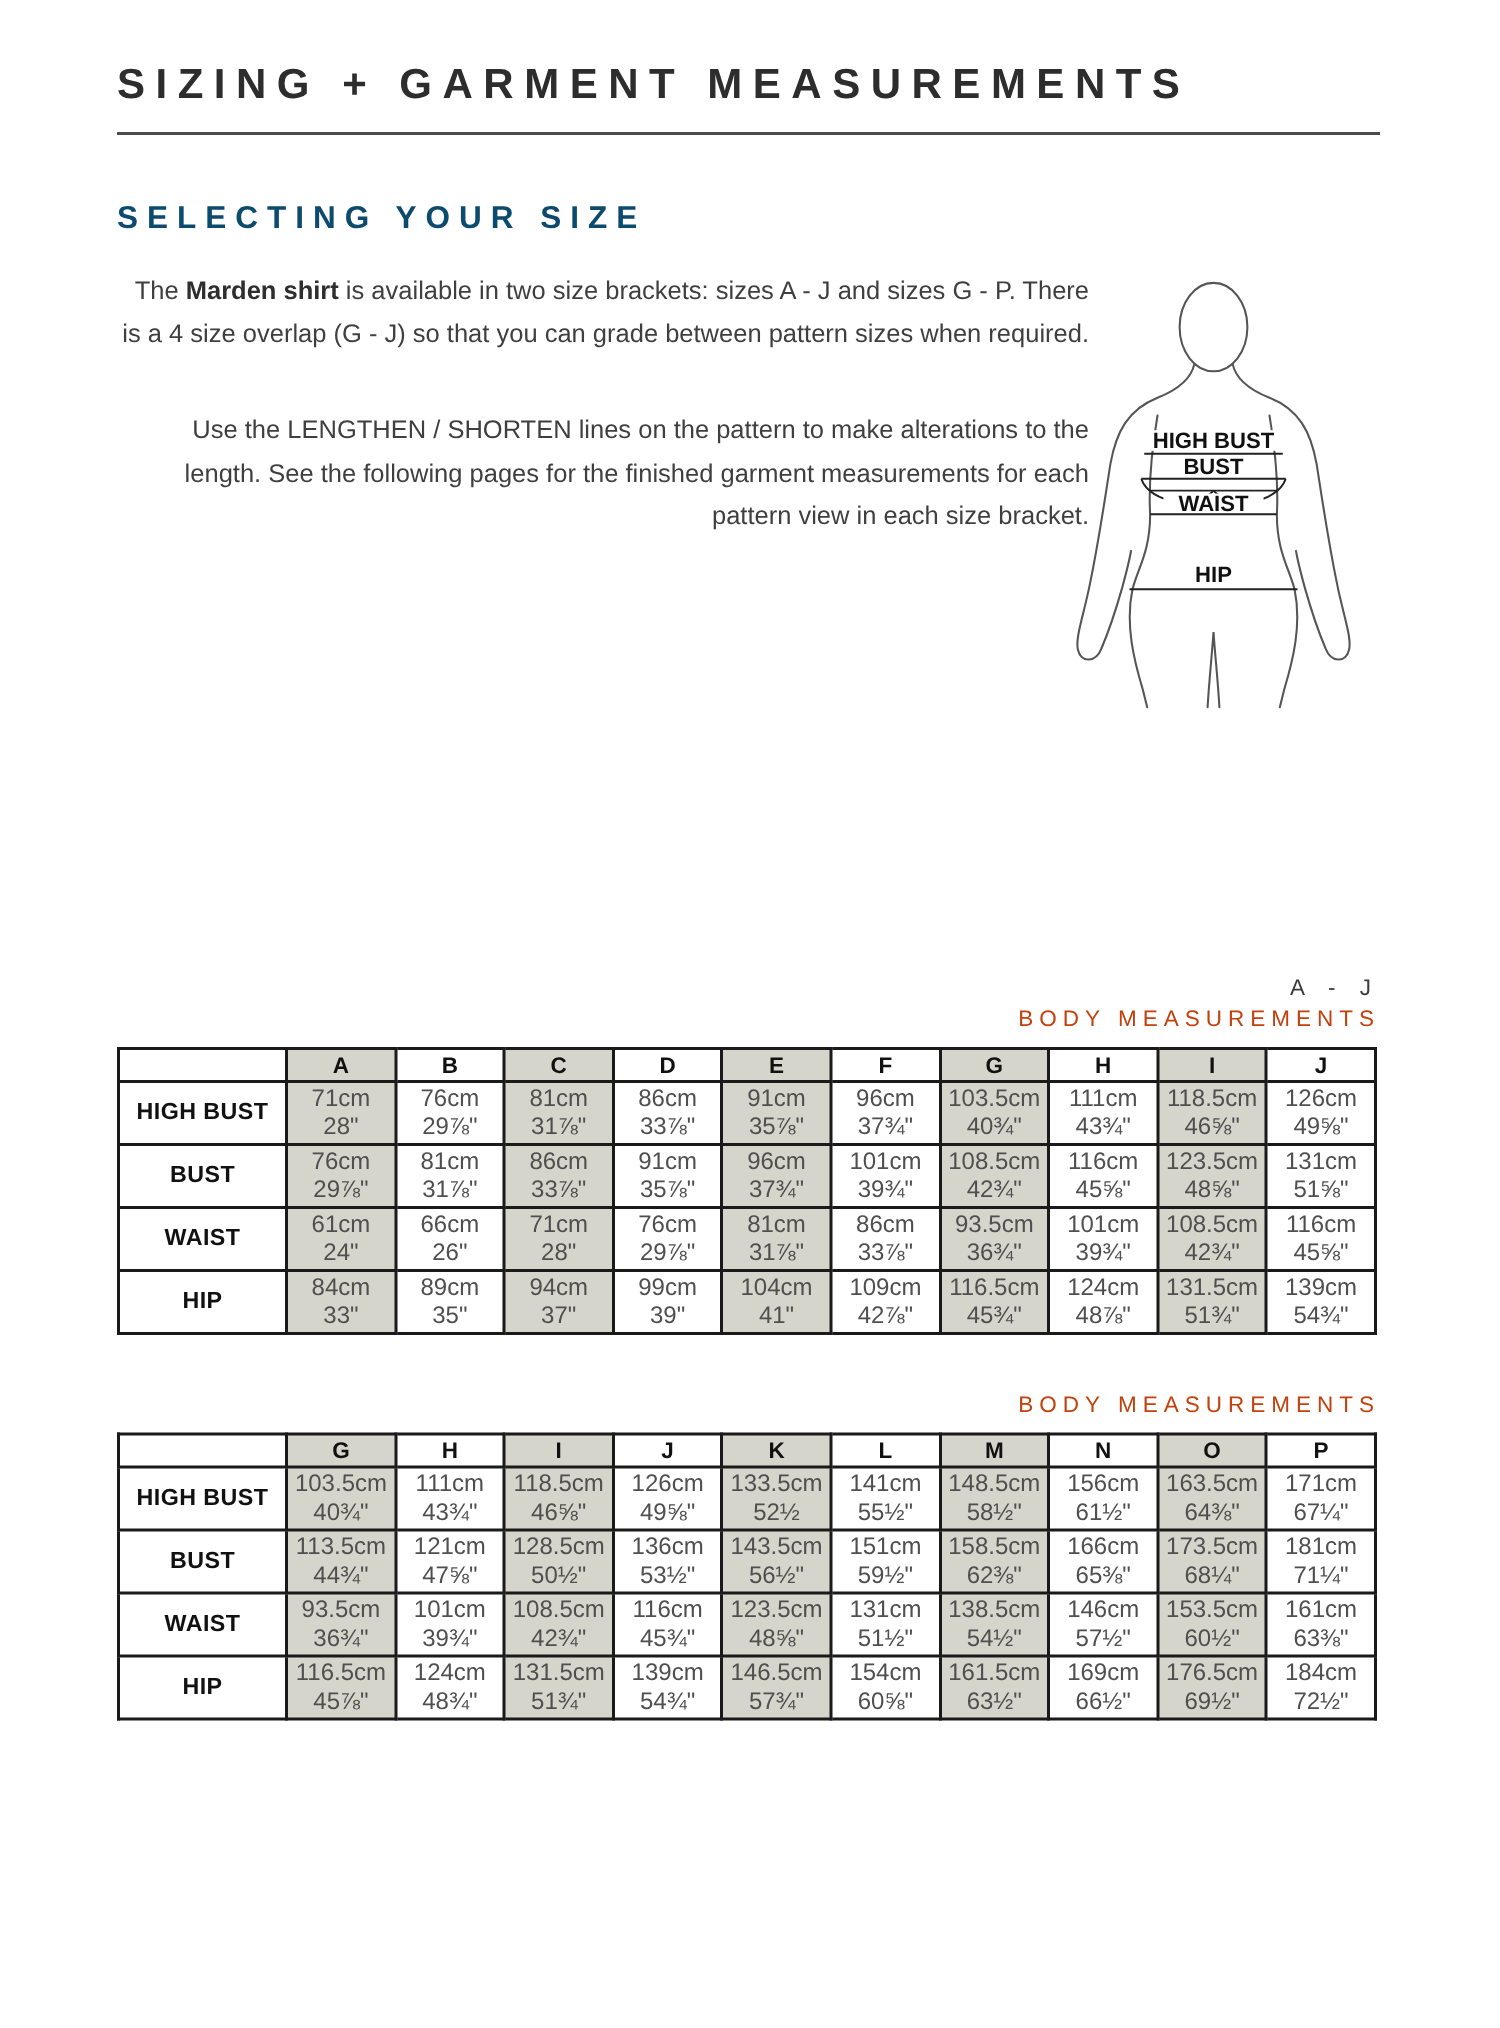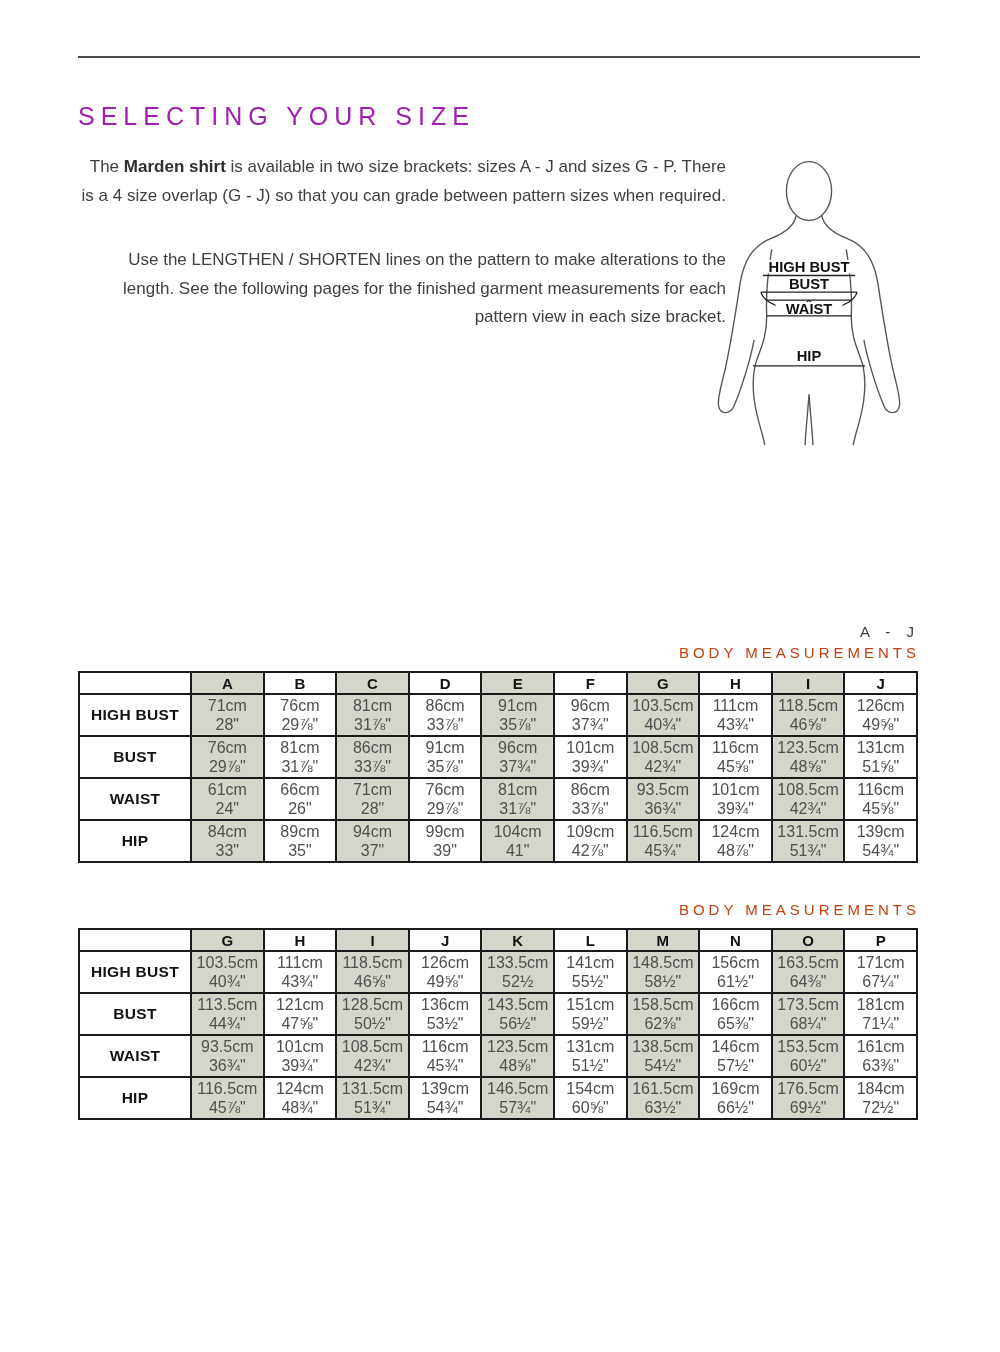--- a/index.html
+++ b/index.html
@@ -7,22 +7,22 @@
     position:relative; width:1000px; height:1352px; box-sizing:border-box;
     padding:40px 80px 0 78px; background:#ffffff; overflow:hidden;
     font-family:"Liberation Sans","DejaVu Sans",sans-serif; color:#3f3f3f;
   }
   .doc-title {
     margin:0; font-size:28px; font-weight:600; letter-spacing:7px;
     color:#2d2d2d; white-space:nowrap;
   }
   .title-rule { border:none; border-top:2px solid #4a4a4a; margin:16px 0 0 0; }
   .section-heading {
-    margin:44px 0 0 0; font-size:25px; font-weight:400; letter-spacing:6px;
-    color:#a21caf; white-space:nowrap;
+    margin:44px 0 0 0; font-size:21px; font-weight:700; letter-spacing:6px;
+    color:#0c4a6e; white-space:nowrap;
   }
   .intro-row { position:relative; margin-top:22px; min-height:430px;text-align:right; }
   .paragraphs { width:648px; }
   .paragraphs p { margin:0 0 13px 0; font-size:17px; line-height:28.5px; color:#3f3f3f; }
   .paragraphs p strong { font-weight:700; color:#2e2e2e; }
   .paragraphs p.spaced { margin-top:36px; }
   .body-figure { position:absolute; top:0; right:0; width:222px; height:302px; }
   .body-figure svg { display:block; }
   .body-figure text { font-family:"Liberation Sans","DejaVu Sans",sans-serif; font-weight:700; fill:#111; }
 
@@ -47,20 +47,21 @@
   td.cell { font-size:16px; color:#4f4f4f; }
   td.cell .cm, td.cell .in { line-height:19px; }
   .shaded { background:#d6d5cb; }
   .plain { background:#ffffff; }
 </style>
 </head>
 <body>
 
 <div class="page">
 
+  <h1 class="doc-title">SIZING + GARMENT MEASUREMENTS</h1>
   <hr class="title-rule">
 
   <h2 class="section-heading">SELECTING YOUR SIZE</h2>
 
   <div class="intro-row">
     <div class="paragraphs">
       <p><span>The </span><strong>Marden shirt</strong><span> is available in two size brackets: sizes A - J and sizes G - P. There is a 4 size overlap (G - J) so that you can grade between pattern sizes when required.</span></p>
       <p class="spaced">Use the LENGTHEN / SHORTEN lines on the pattern to make alterations to the length. See the following pages for the finished garment measurements for each pattern view in each size bracket.</p>
     </div>
 

